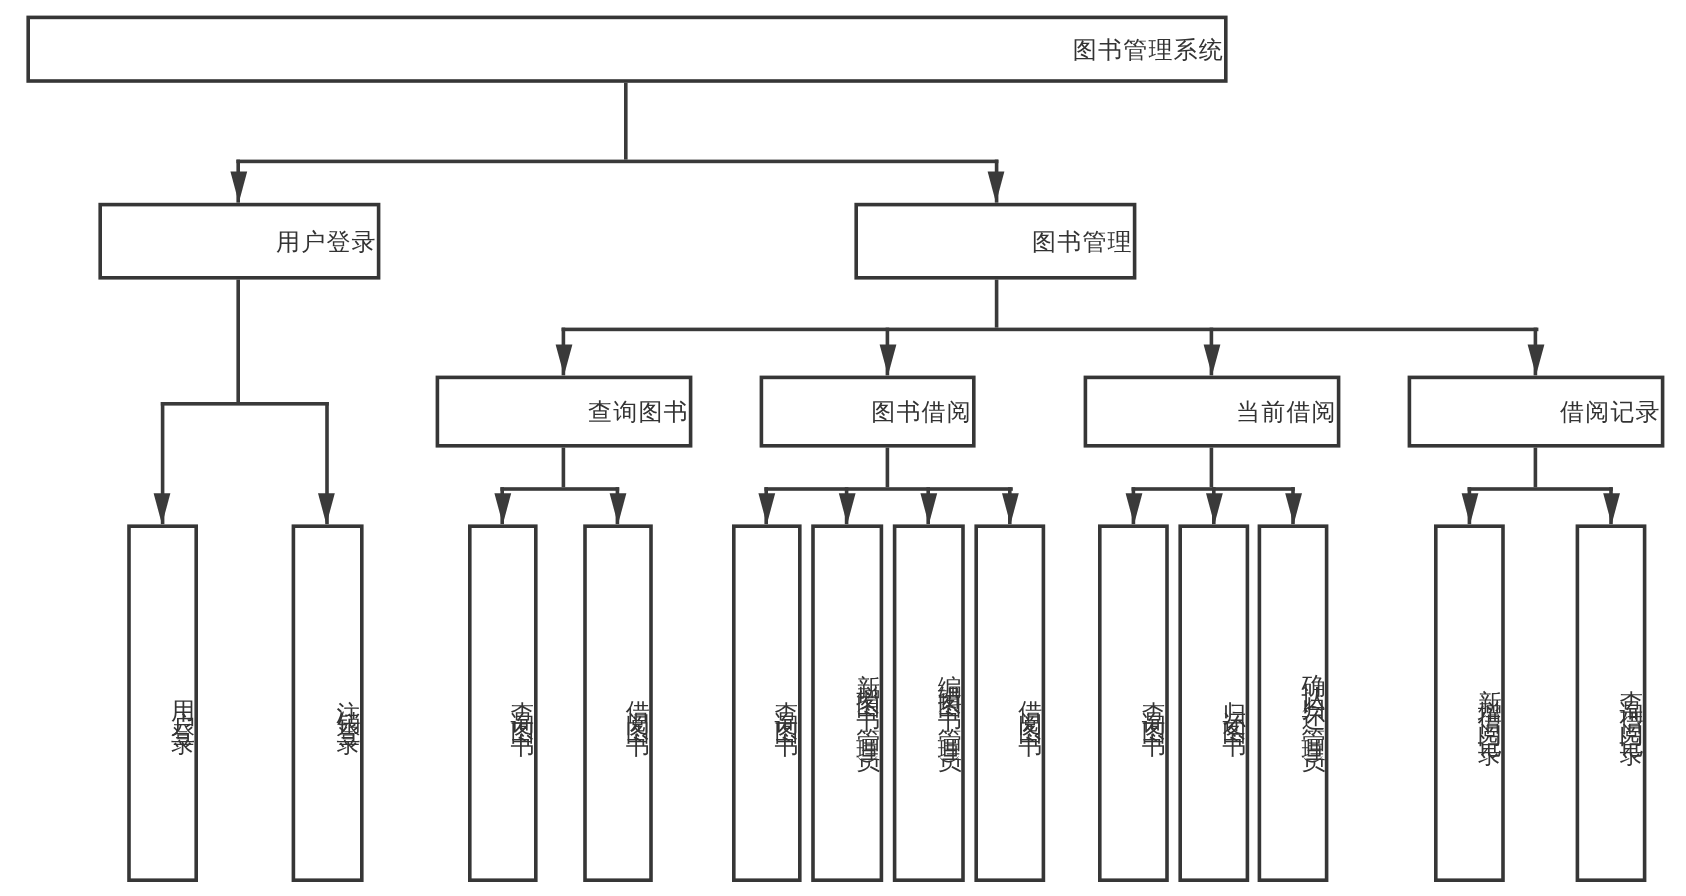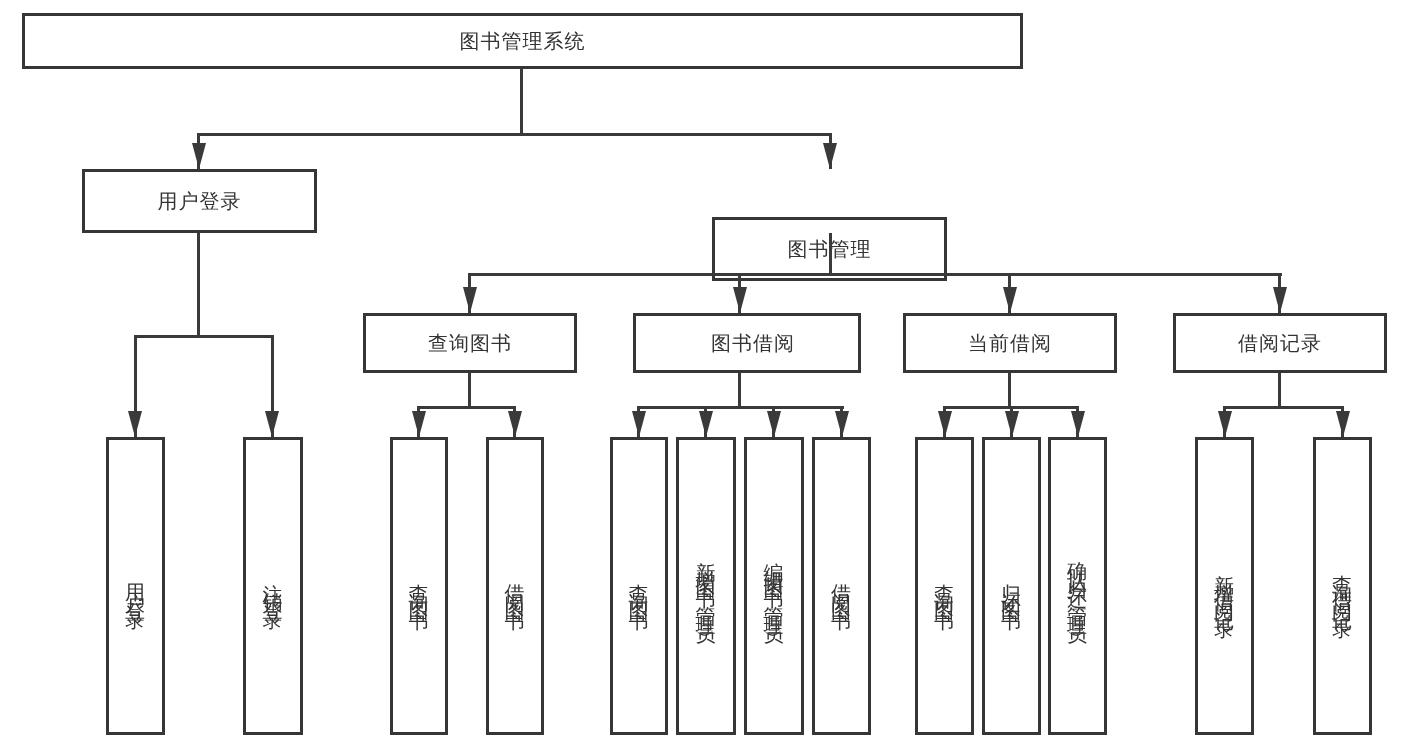--- a/index.html
+++ b/index.html
@@ -11,21 +11,21 @@
     background: #ffffff;
     overflow: hidden;
   }
   .box {
     position: absolute;
     box-sizing: border-box;
     border: 3px solid #363636;
     background: #ffffff;
     display: flex;
     align-items: center;
-    justify-content: center;
+    justify-content: flex-end;
     color: #333333;
   }
   .box .lbl { font-size: 20px; letter-spacing: 1px; white-space: nowrap; }
   .leaf .lbl {
     writing-mode: vertical-rl;
     text-orientation: mixed;
     letter-spacing: 9px;
     font-size: 20px;
     line-height: 1;
     white-space: nowrap;
@@ -61,21 +61,21 @@
   <div class="vline" style="left:520px; top:69px; height:64px;"></div>
   <div class="hline" style="left:197px; top:133px; width:635px;"></div>
   <div class="vline" style="left:197px; top:133px; height:36px;"></div>
   <div class="arrow" style="left:192px; top:143px;"></div>
   <div class="vline" style="left:829px; top:133px; height:36px;"></div>
   <div class="arrow" style="left:823px; top:143px;"></div>
 
   <div class="box" style="left:82px; top:169px; width:235px; height:64px;">
     <span class="lbl">用户登录</span>
   </div>
-  <div class="box" style="left:712px; top:169px; width:235px; height:64px;margin-top:48px;">
+  <div class="box" style="left:712px; top:169px; width:235px; height:64px;">
     <span class="lbl">图书管理</span>
   </div>
 
   <div class="vline" style="left:197px; top:233px; height:102px;"></div>
   <div class="hline" style="left:134px; top:335px; width:140px;"></div>
   <div class="vline" style="left:134px; top:335px; height:102px;"></div>
   <div class="arrow" style="left:128px; top:411px;"></div>
   <div class="vline" style="left:271px; top:335px; height:102px;"></div>
   <div class="arrow" style="left:265px; top:411px;"></div>
 
@@ -86,21 +86,21 @@
   <div class="vline" style="left:738px; top:273px; height:40px;"></div>
   <div class="arrow" style="left:733px; top:287px;"></div>
   <div class="vline" style="left:1008px; top:273px; height:40px;"></div>
   <div class="arrow" style="left:1003px; top:287px;"></div>
   <div class="vline" style="left:1278px; top:273px; height:40px;"></div>
   <div class="arrow" style="left:1273px; top:287px;"></div>
 
   <div class="box" style="left:363px; top:313px; width:214px; height:60px;">
     <span class="lbl">查询图书</span>
   </div>
-  <div class="box" style="left:633px; top:313px; width:228px; height:60px;padding-left:12px;">
+  <div class="box" style="left:633px; top:313px; width:180px; height:60px;padding-left:12px;">
     <span class="lbl">图书借阅</span>
   </div>
   <div class="box" style="left:903px; top:313px; width:214px; height:60px;">
     <span class="lbl">当前借阅</span>
   </div>
   <div class="box" style="left:1173px; top:313px; width:214px; height:60px;">
     <span class="lbl">借阅记录</span>
   </div>
 
   <div class="vline" style="left:468px; top:373px; height:33px;"></div>

